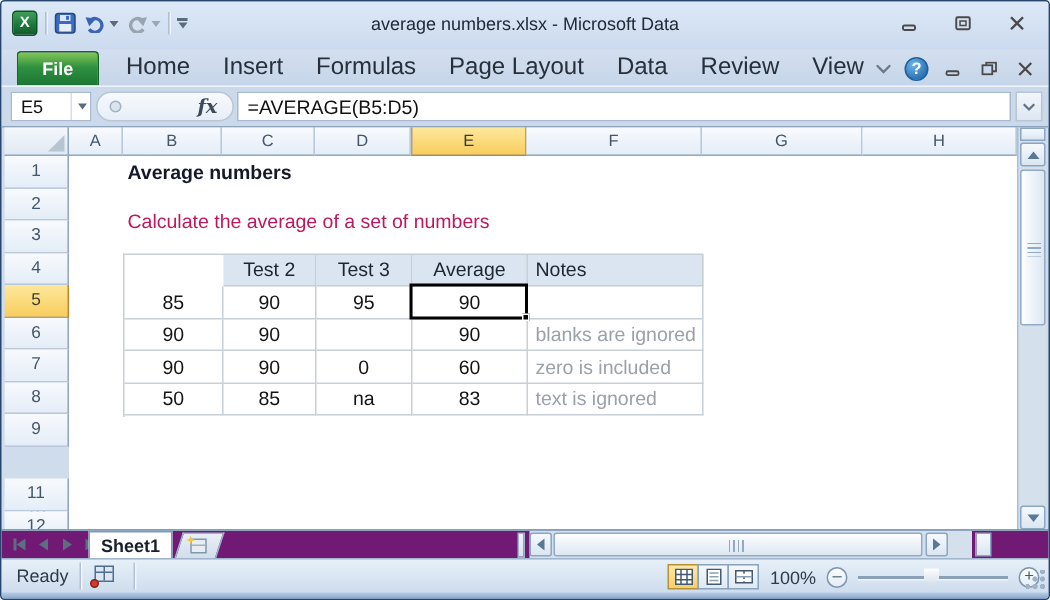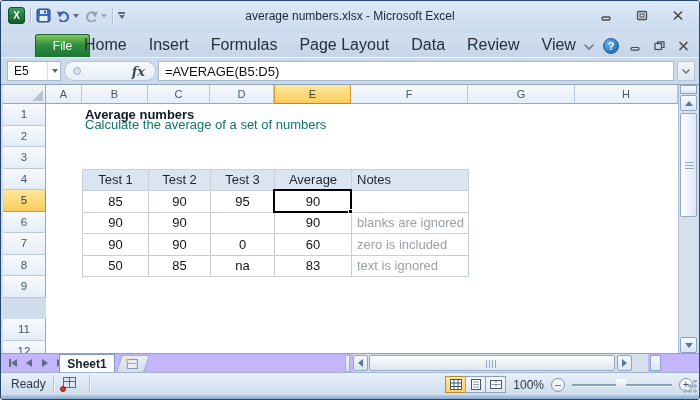--- a/index.html
+++ b/index.html
@@ -28,21 +28,21 @@
   .win-title{position:absolute;left:120px;right:120px;top:8px;text-align:center;
     font-size:12px;color:#202a36;white-space:nowrap;overflow:hidden;}
   .winbtns{position:absolute;right:10px;top:7px;display:flex;gap:14px;}
   .wb{width:22px;height:15px;display:flex;align-items:center;justify-content:center;cursor:default;}
   
   .ribbonbar{position:absolute;left:0;top:32px;right:0;height:24px;
     background:linear-gradient(#d3dfef,#c6d5e9);}
   .filetab{position:absolute;left:10px;top:1px;width:55px;height:23px;
     border-radius:3px 3px 0 0;border:1px solid #17632b;border-bottom:none;
     background:linear-gradient(#83c758,#2f9040 45%,#1b7634);
-    color:#fff;font-size:12px;font-weight:400;display:flex;align-items:center;justify-content:center;margin-left:24px;}
+    color:#fff;font-size:12px;font-weight:700;display:flex;align-items:center;justify-content:center;}
   .rtabs{position:absolute;left:72px;top:0;height:24px;display:flex;align-items:center;}
   .rtab{padding:0 11px;font-size:16px;color:#262f3a;height:24px;display:flex;align-items:center;}
   .ribbon-right{position:absolute;right:8px;top:4px;display:flex;align-items:center;gap:8px;}
   .helpbtn{width:16px;height:16px;border-radius:50%;
     background:radial-gradient(circle at 35% 30%,#6cb4ec,#2e75b6 70%);
     border:1px solid #1f5e98;color:#fff;font-size:11px;font-weight:bold;
     display:flex;align-items:center;justify-content:center;}
   
   .formulabar{position:absolute;left:0;top:56px;right:0;height:28px;
     background:#ccd9ea;border-bottom:1px solid #8ea4bd;border-top:1px solid #eef4fb;}
@@ -74,21 +74,21 @@
   .rowhdrs{position:absolute;left:2px;top:103px;width:43px;height:249px;overflow:hidden;}
   .rowhdr{position:absolute;left:0;width:43px;
     background:linear-gradient(#f8fafd,#e4edf7);
     border-right:1px solid #93a9c1;border-bottom:1px solid #b9c9db;
     font-size:11.5px;color:#44566b;display:flex;align-items:center;justify-content:center;}
   .rowhdr.sel{background:linear-gradient(#fee89c,#f8cd5d);
     border-right:1px solid #bd872a;border-bottom:1px solid #cf9d3a;color:#3a3a2e;}
   .gridbg{position:absolute;left:45px;top:103px;width:632px;height:249px;background:#fff;}
   
   .sheet-title{position:absolute;left:84px;top:106px;font-size:13px;font-weight:bold;color:#14192a;}
-  .sheet-subtitle{position:absolute;left:84px;top:116px;font-size:13px;color:#0f766e;}
+  .sheet-subtitle{position:absolute;left:84px;top:139px;font-size:13px;color:#be185d;}
   .xtable{position:absolute;left:81px;top:167.5px;width:387px;height:109px;
     border-top:1px solid #c9cfd6;border-left:1px solid #c9cfd6;}
   .tcell{position:absolute;height:21.5px;border-right:1px solid #c9cfd6;border-bottom:1px solid #c9cfd6;
     font-size:13px;color:#141414;display:flex;align-items:center;}
   .tcell.ctr{justify-content:center;}
   .tcell.lft{justify-content:flex-start;padding-left:5px;}
   .tcell.thead{background:#dbe5f1;color:#1c2630;}
   .tcell.note{color:#9aa1a8;}
   .selbox{position:absolute;left:272px;top:188px;width:79px;height:23.5px;border:2px solid #000;}
   .selbox .handle{position:absolute;right:-3px;bottom:-3px;width:5px;height:5px;background:#000;border:1px solid #fff;}
@@ -100,21 +100,21 @@
   .tri-dn{width:0;height:0;border-left:4px solid transparent;border-right:4px solid transparent;border-top:5px solid #5a7794;}
   .tri-lf{width:0;height:0;border-top:4px solid transparent;border-bottom:4px solid transparent;border-right:5px solid #5a7794;}
   .tri-rt{width:0;height:0;border-top:4px solid transparent;border-bottom:4px solid transparent;border-left:5px solid #5a7794;}
   .vthumb{position:absolute;left:1px;top:28px;width:17px;height:104px;border-radius:2px;
     background:linear-gradient(90deg,#fdfefe,#dde7f2);border:1px solid #93a9c4;}
   .grip-h{position:absolute;left:4px;top:48px;width:9px;height:9px;
     background:repeating-linear-gradient(#94a9c2 0 1px,transparent 1px 3px);}
   .splitbox{position:absolute;left:1px;top:0;width:17px;height:9px;background:linear-gradient(#f5f9fd,#dbe6f1);
     border:1px solid #8ba6c4;}
   
-  .tabbar{position:absolute;left:0;top:352px;right:0;height:19px;background:#c4b5fd;border-top:1px solid #8ea4bd;}
+  .tabbar{position:absolute;left:0;top:352px;right:0;height:19px;background:#701a75;border-top:1px solid #8ea4bd;}
   .navbtns{position:absolute;left:5px;top:2px;display:flex;gap:3px;}
   .navb{width:13px;height:14px;display:flex;align-items:center;justify-content:center;}
   .navbar-line{width:2px;height:8px;background:#5c6f80;}
   .ntri-l{width:0;height:0;border-top:4px solid transparent;border-bottom:4px solid transparent;border-right:6px solid #5c6f80;}
   .ntri-r{width:0;height:0;border-top:4px solid transparent;border-bottom:4px solid transparent;border-left:6px solid #5c6f80;}
   .sheettab{position:absolute;left:58px;top:0;width:56px;height:18px;background:#fff;
     border:1px solid #7f9cba;border-bottom:none;border-radius:0 0 0 0;
     font-size:12px;font-weight:bold;color:#17202b;display:flex;align-items:center;justify-content:center;}
   .inserttab{position:absolute;left:118px;top:1px;width:28px;height:17px;transform:skewX(-18deg);
     background:linear-gradient(#e9eff6,#d2deec);border:1px solid #9fb4ca;border-bottom:none;}
@@ -193,21 +193,21 @@
           <polygon points="14,2.5 7,3.5 11.5,8.5" fill="#9aa4ae"></polygon>
         </svg>
         <div class="dd dim"></div>
       </div>
       <div class="sep"></div>
       <div class="qat-custom">
         <div class="bar"></div>
         <div class="dd" style="margin-left:0"></div>
       </div>
     </div>
-    <div class="win-title">average numbers.xlsx  -  Microsoft Excel</div>
+    <div class="win-title">average numbers.xlsx  -  Microsoft Data</div>
     <div class="winbtns">
       <div class="wb">
         <svg width="12" height="10" viewBox="0 0 12 10">
             <rect x="2" y="6" width="8" height="3" rx="1" fill="none" stroke="#4a4a4a" stroke-width="1.3"></rect>
           </svg>
       </div>
       <div class="wb">
         <svg width="12" height="11" viewBox="0 0 12 11">
             <rect x="1.5" y="1.5" width="9" height="8" rx="1" fill="none" stroke="#4a4a4a" stroke-width="1.3"></rect>
             <rect x="4" y="4" width="4" height="3" fill="none" stroke="#4a4a4a" stroke-width="1"></rect>
@@ -304,21 +304,20 @@
       <div class="rowhdr" style="top: 193.5px; height: 21.5px; margin-top: 33px;">10</div>
       <div class="rowhdr" style="top: 215px; height: 21.5px;">11</div>
       <div class="rowhdr" style="top: 236.5px; height: 21.5px;">12</div>
     </div>
 
   <div class="gridbg"></div>
 
   <div class="sheet-title">Average numbers</div>
   <div class="sheet-subtitle">Calculate the average of a set of numbers</div>
   <div class="xtable" id="xtable">
-      <div class="tcell ctr thead" style="left: 0px; top: 0px; width: 66px;">Test 1</div>
       <div class="tcell ctr thead" style="left: 66px; top: 0px; width: 62px;">Test 2</div>
       <div class="tcell ctr thead" style="left: 128px; top: 0px; width: 64px;">Test 3</div>
       <div class="tcell ctr thead" style="left: 192px; top: 0px; width: 77px;">Average</div>
       <div class="tcell lft thead" style="left: 269px; top: 0px; width: 117px;">Notes</div>
       <div class="tcell ctr" style="left: 0px; top: 21.5px; width: 66px;">85</div>
       <div class="tcell ctr" style="left: 66px; top: 21.5px; width: 62px;">90</div>
       <div class="tcell ctr" style="left: 128px; top: 21.5px; width: 64px;">95</div>
       <div class="tcell ctr" style="left: 192px; top: 21.5px; width: 77px;">90</div>
       <div class="tcell lft note" style="left: 269px; top: 21.5px; width: 117px;"></div>
       <div class="tcell ctr" style="left: 0px; top: 43px; width: 66px;">90</div>

